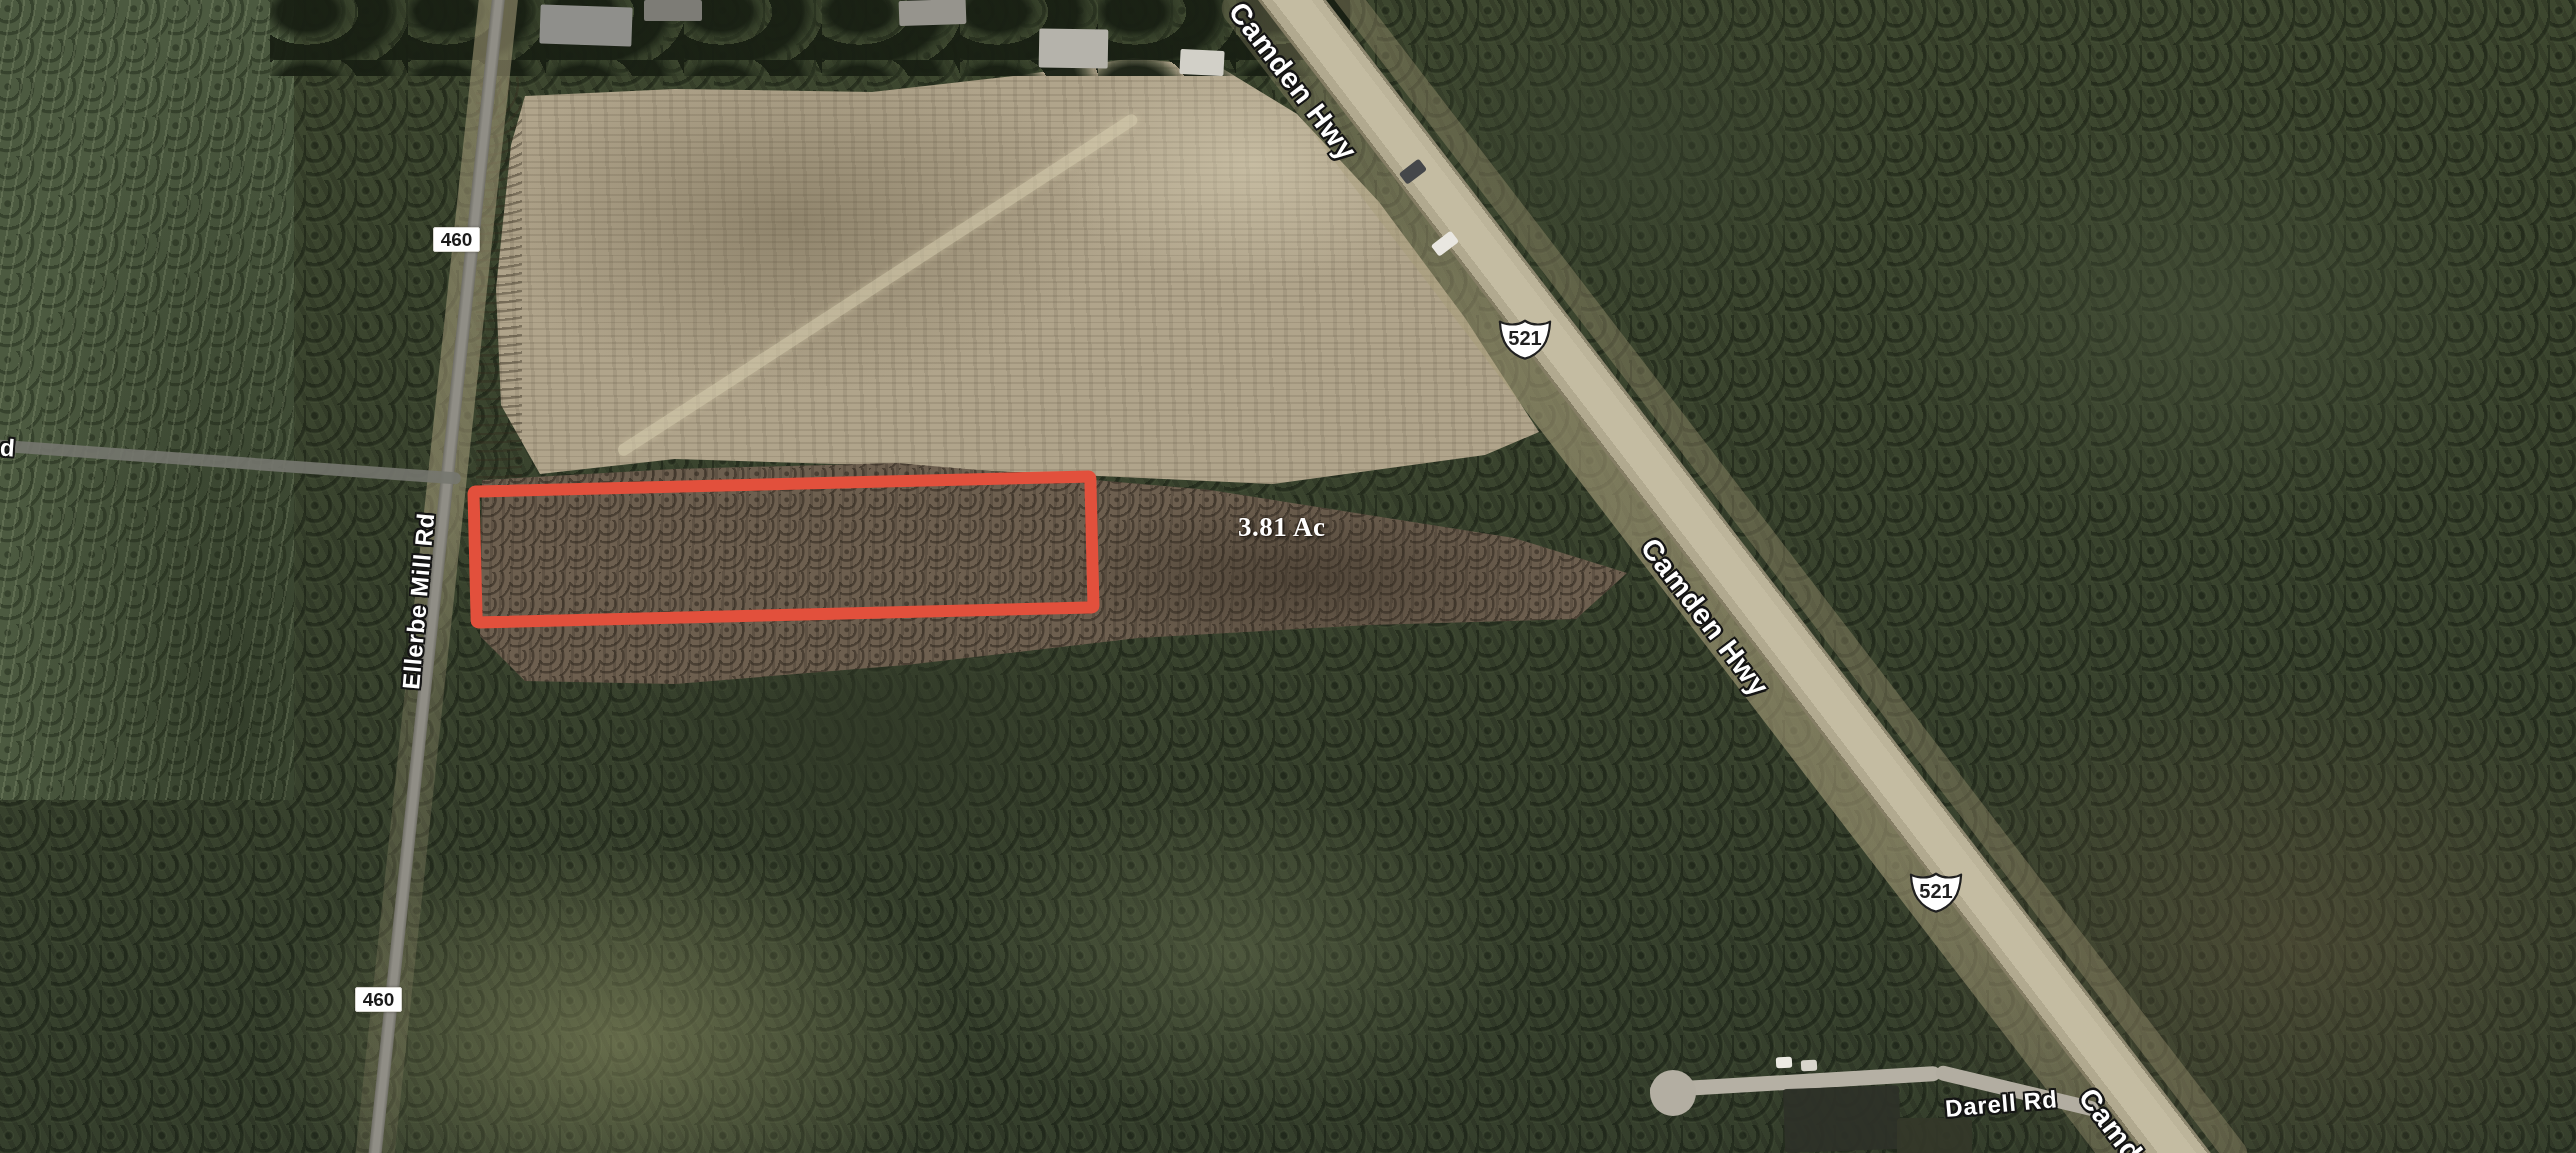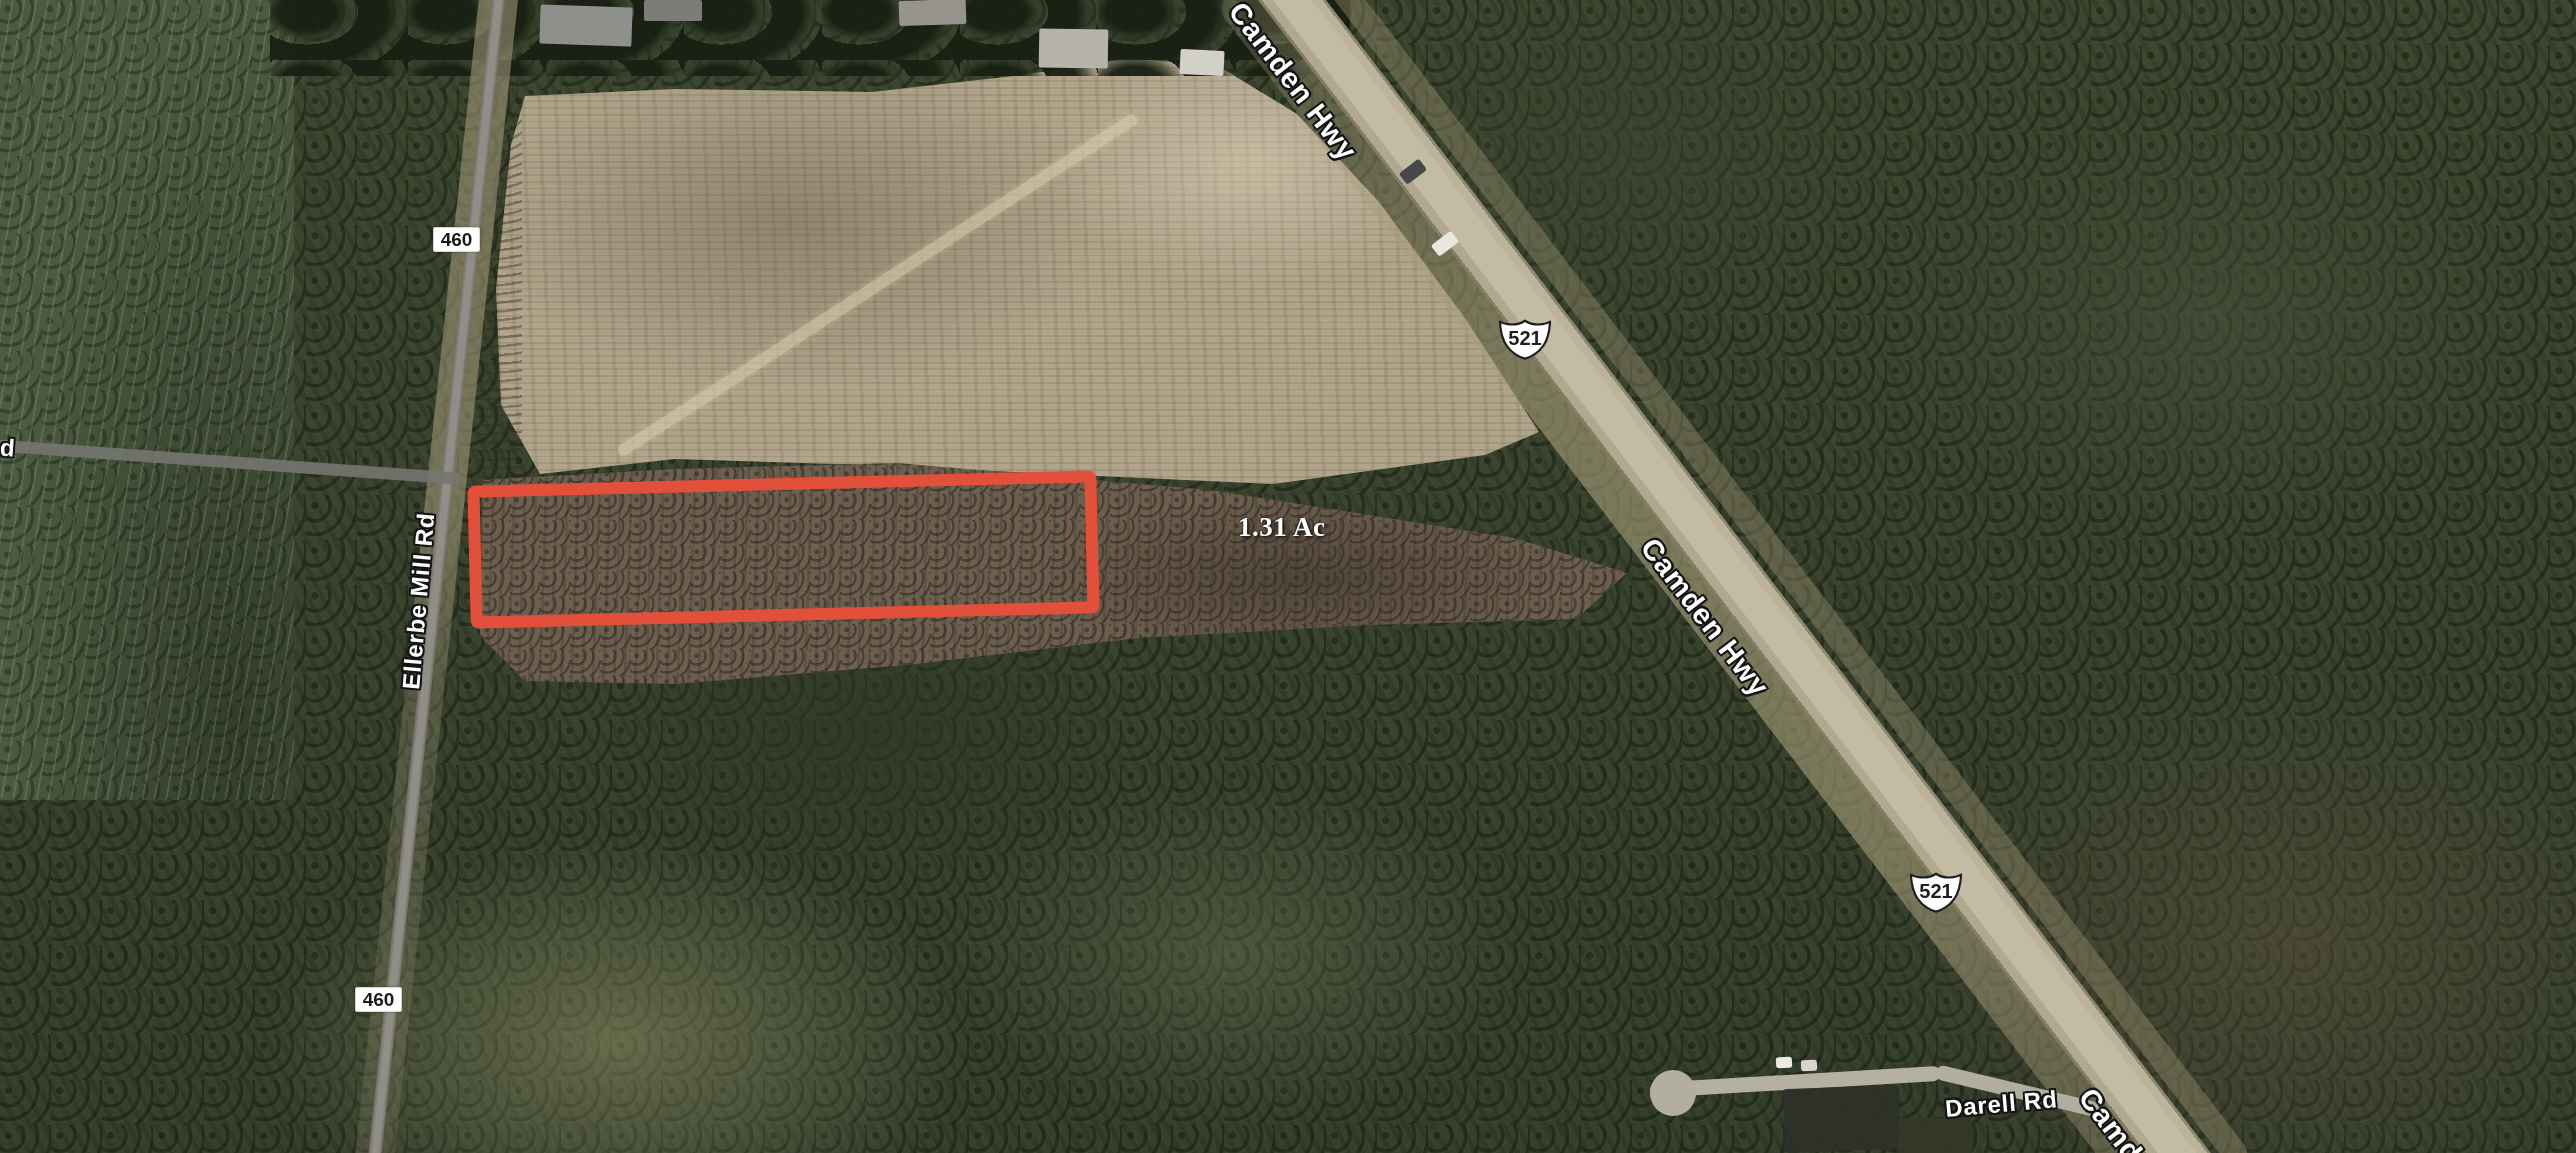--- a/index.html
+++ b/index.html
@@ -207,21 +207,21 @@
 
   <div class="parcel-outline"></div>
 
   <div class="lbl camden-top">Camden Hwy</div>
   <div class="lbl camden-mid">Camden Hwy</div>
   <div class="lbl camden-bottom">Camden Hwy</div>
   <div class="lbl ellerbe">Ellerbe Mill Rd</div>
   <div class="lbl darell">Darell Rd</div>
   <div class="lbl west-frag">d</div>
 
-  <div class="acreage">1.31 Ac</div>
+  <div class="acreage">3.81 Ac</div>
 
   <div class="badge b460a">460</div>
   <div class="badge b460b">460</div>
 
   <div class="shield s521a">
     <svg viewBox="0 0 60 46" width="56" height="42">
       <path d="M30 3 C 25 6.5 19 7.5 13 7 C 9 6.6 5 5.6 2.5 4 C 3 13 4.5 23 10 30.5 C 15.5 38 22.5 42.5 30 44.5 C 37.5 42.5 44.5 38 50 30.5 C 55.5 23 57 13 57.5 4 C 55 5.6 51 6.6 47 7 C 41 7.5 35 6.5 30 3 Z" fill="#ffffff" stroke="#1f1f1f" stroke-width="2.4" stroke-linejoin="round"></path>
       <text x="30" y="30" text-anchor="middle" class="shield-num">521</text>
     </svg>
   </div>

